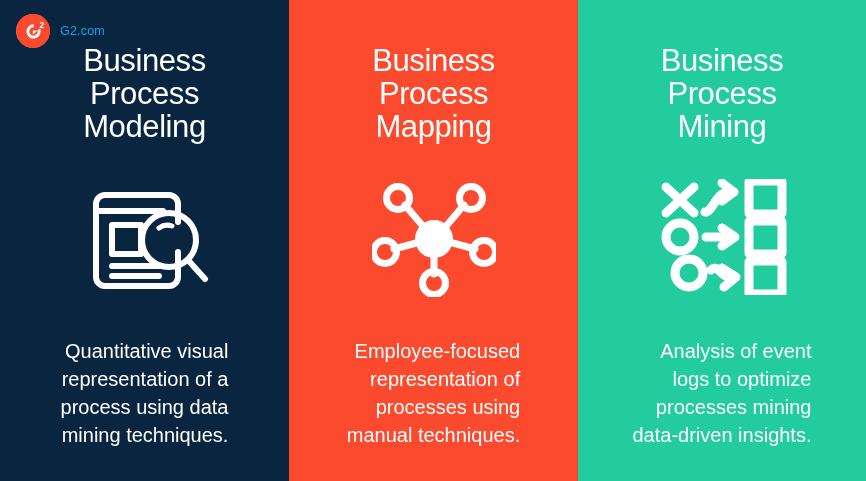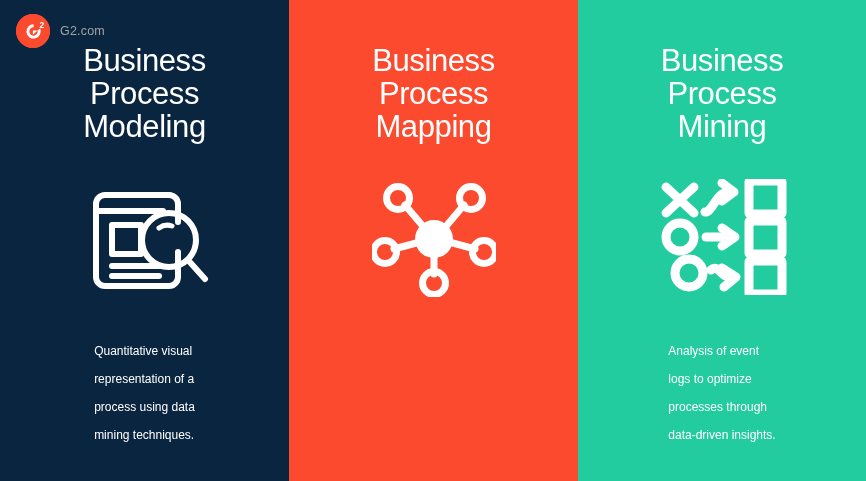--- a/index.html
+++ b/index.html
@@ -43,21 +43,21 @@
   .brand-logo {
     width: 34px;
     height: 34px;
     border-radius: 50%;
     background: #FB4A2E;
     position: relative;
     flex: 0 0 auto;
   }
   .brand-logo svg { display: block; }
   .brand-name {
-    color: #a3a3a3;
+    color: #0ea5e9;
     font-size: 12.5px;
     letter-spacing: 0.2px;
     font-family: "Liberation Sans", sans-serif;
   }
 
   
   .heading {
     margin: 0;
     padding: 0 14px;
     text-align: center;
@@ -80,23 +80,23 @@
     display: flex;
     align-items: center;
     justify-content: center;
   }
   .icon-wrap svg { display: block; }
 
   
   .desc {
     margin: 0;
     padding: 0 22px;
-    text-align: left;
+    text-align: right;
     color: #ffffff;
-    font-size: 12px;
+    font-size: 20px;
     line-height: 28px;
     font-weight: normal;
     white-space: pre-line;
   }
   .panel-1 .desc { margin-top: 40px; }
   .panel-2 .desc { margin-top: 40px; }
   .panel-3 .desc { margin-top: 40px; }
 </style>
 </head>
 <body>
@@ -172,20 +172,24 @@
 
           <circle cx="26" cy="21" r="11.5"></circle>
           <circle cx="99" cy="21" r="11.5"></circle>
           <circle cx="13" cy="75" r="11.5"></circle>
           <circle cx="112" cy="75" r="11.5"></circle>
           <circle cx="62" cy="106" r="11.5"></circle>
         </g>
       </svg>
     </div>
 
+    <p class="desc">Employee-focused
+representation of
+processes using
+manual techniques.</p>
   </section>
 
   <section class="panel panel-3">
 
     <h2 class="heading">Business
 Process
 Mining</h2>
 
     <div class="icon-wrap">
       <svg width="132" height="116" viewBox="0 0 132 116" aria-hidden="true">
@@ -207,17 +211,17 @@
           <circle cx="33" cy="94" r="14" stroke-width="9"></circle>
           <path d="M55 91 C62 84 66 100 75 98" stroke-width="9"></path>
           <path d="M66 89 L80 98 L68 108" stroke-width="9" fill="none"></path>
           <rect x="93" y="82" width="33" height="33" stroke-width="9" rx="1"></rect>
         </g>
       </svg>
     </div>
 
     <p class="desc">Analysis of event
 logs to optimize
-processes through
+processes mining
 data-driven insights.</p>
   </section>
 
 </div>
 
 </body></html>

